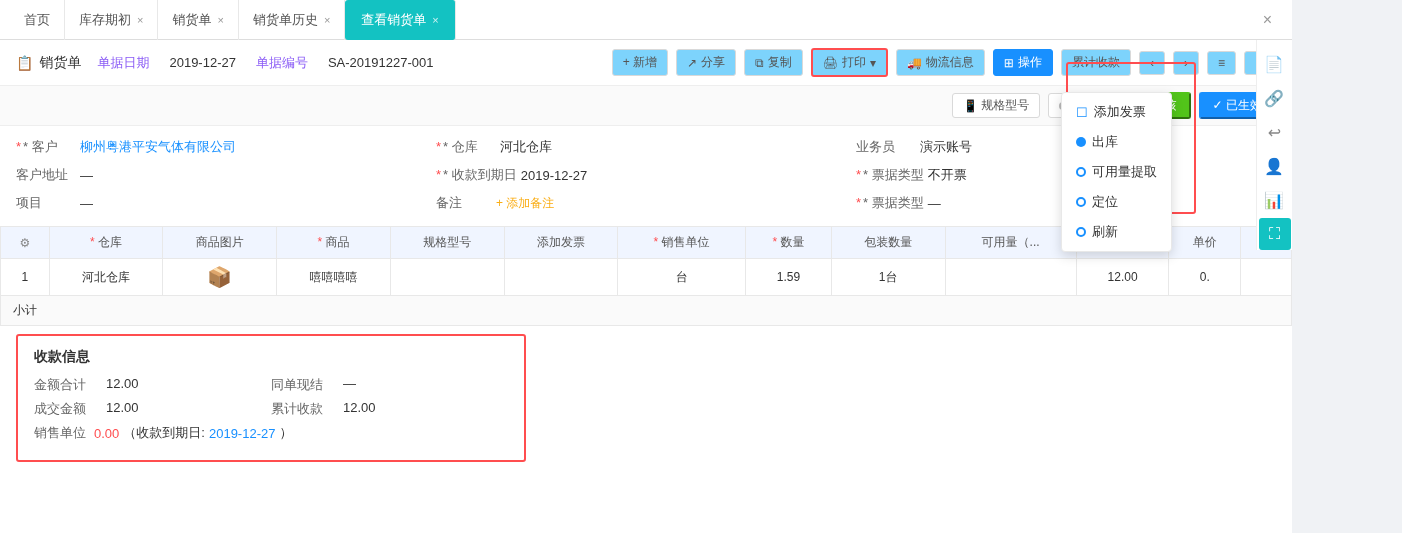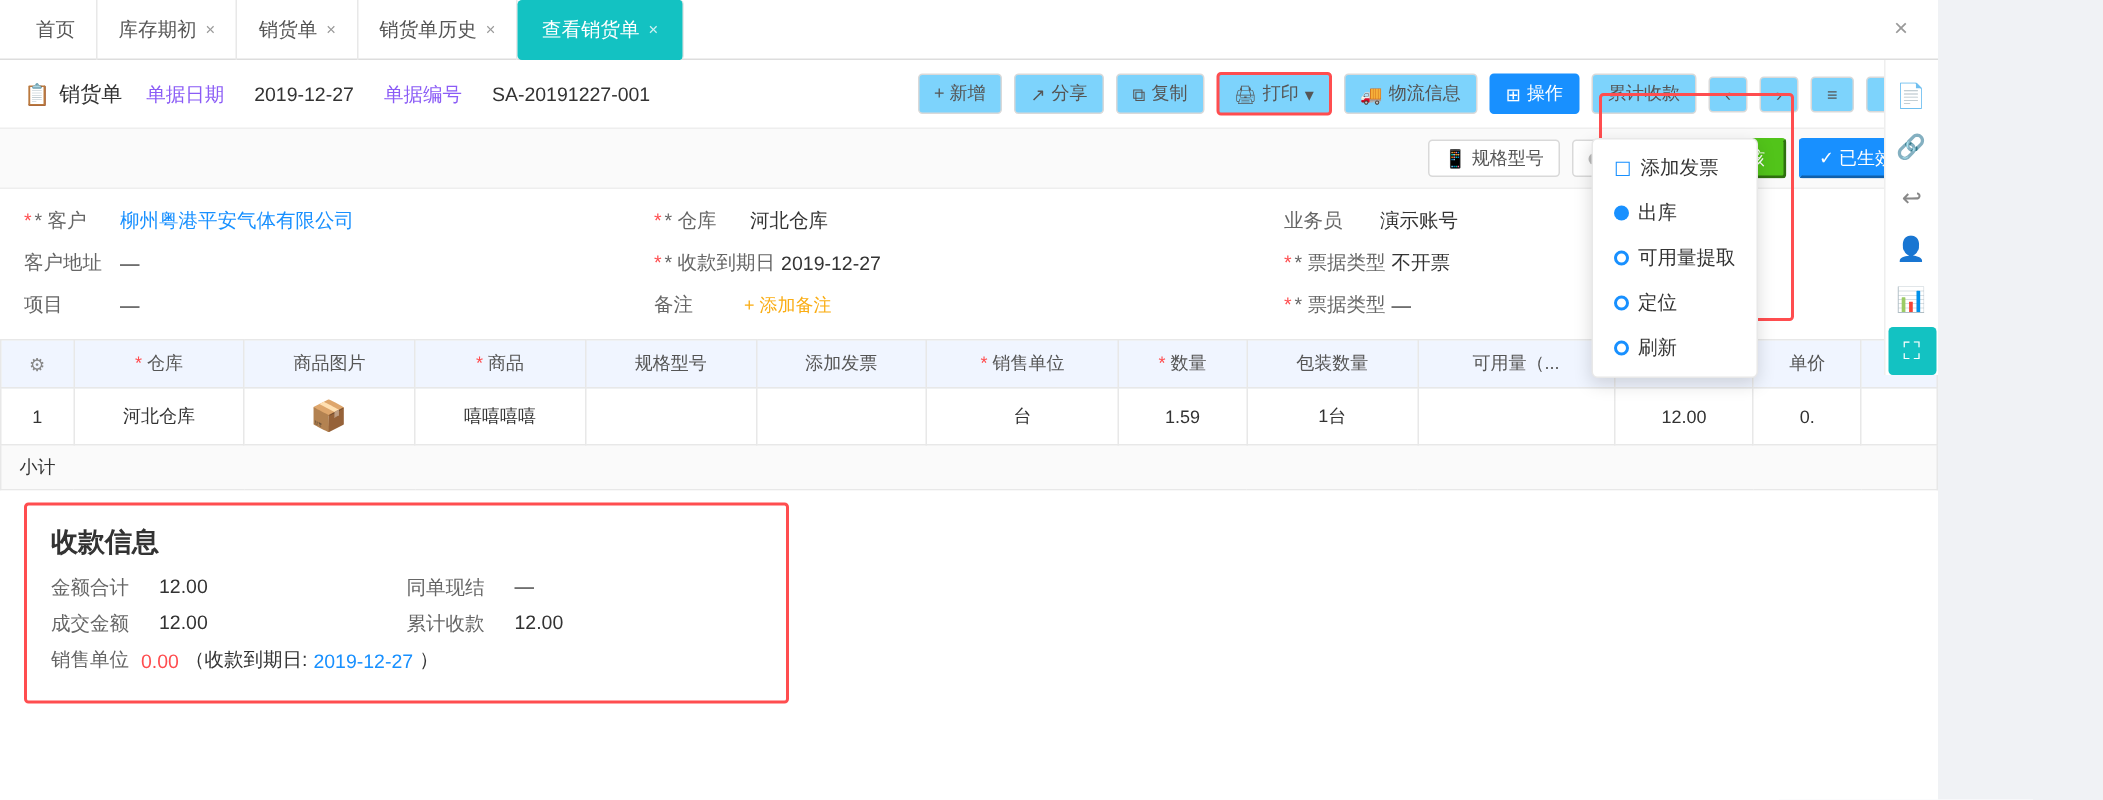--- a/index.html
+++ b/index.html
@@ -79,21 +79,21 @@
 
     
     .payment-info {
       border: 2px solid #ff4d4f;
       margin: 8px 16px;
       padding: 12px 16px;
       border-radius: 3px;
       background: #fff;
       max-width: 510px;
     }
-    .payment-title { font-size: 18px; font-weight: bold; margin-bottom: 10px; }
+    .payment-title { font-size: 14px; font-weight: bold; margin-bottom: 10px; }
     .payment-row { display: flex; align-items: center; margin-bottom: 6px; }
     .payment-col { flex: 1; display: flex; align-items: flex-start; gap: 12px; }
     .payment-label { color: #666; font-size: 13px; min-width: 60px; }
     .payment-value { color: #333; font-size: 13px; }
     .payment-value.red { color: #ff4d4f; }
     .payment-value.date { color: #1890ff; }
 
     
     .dropdown-popup {
       position: absolute;

